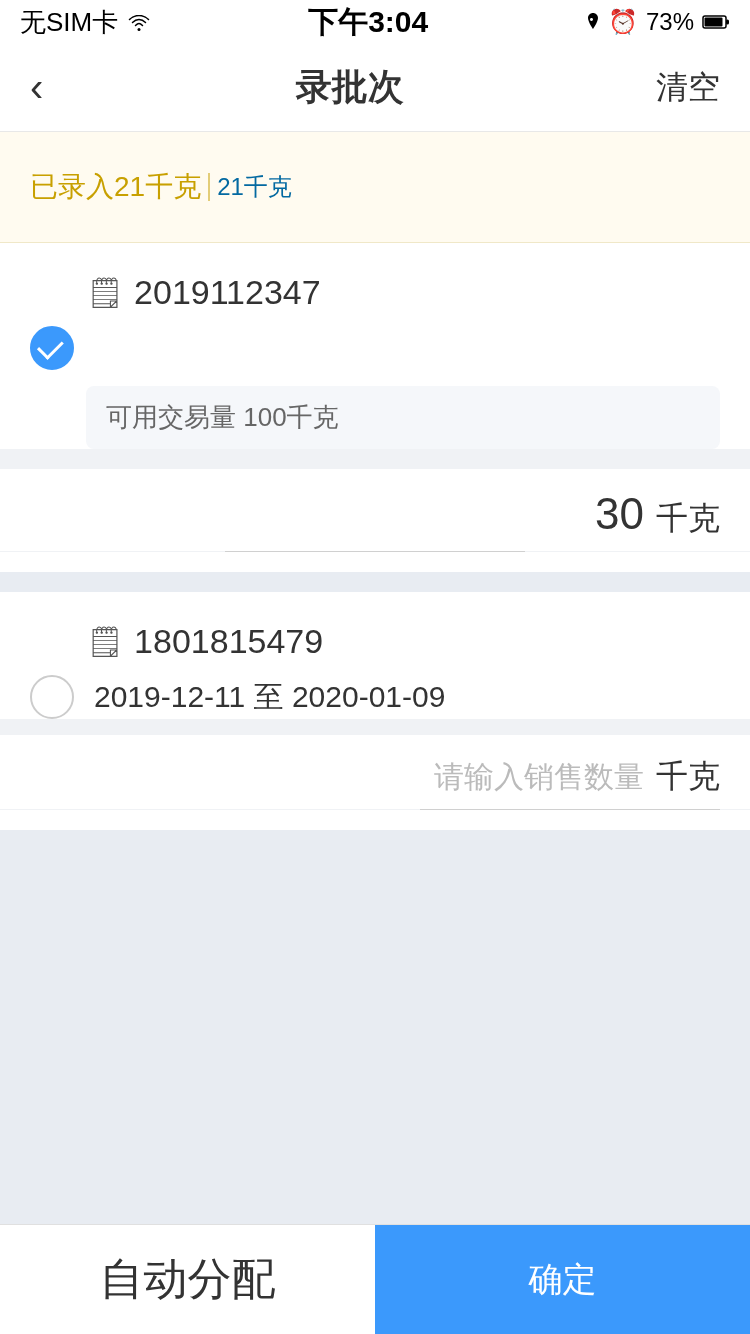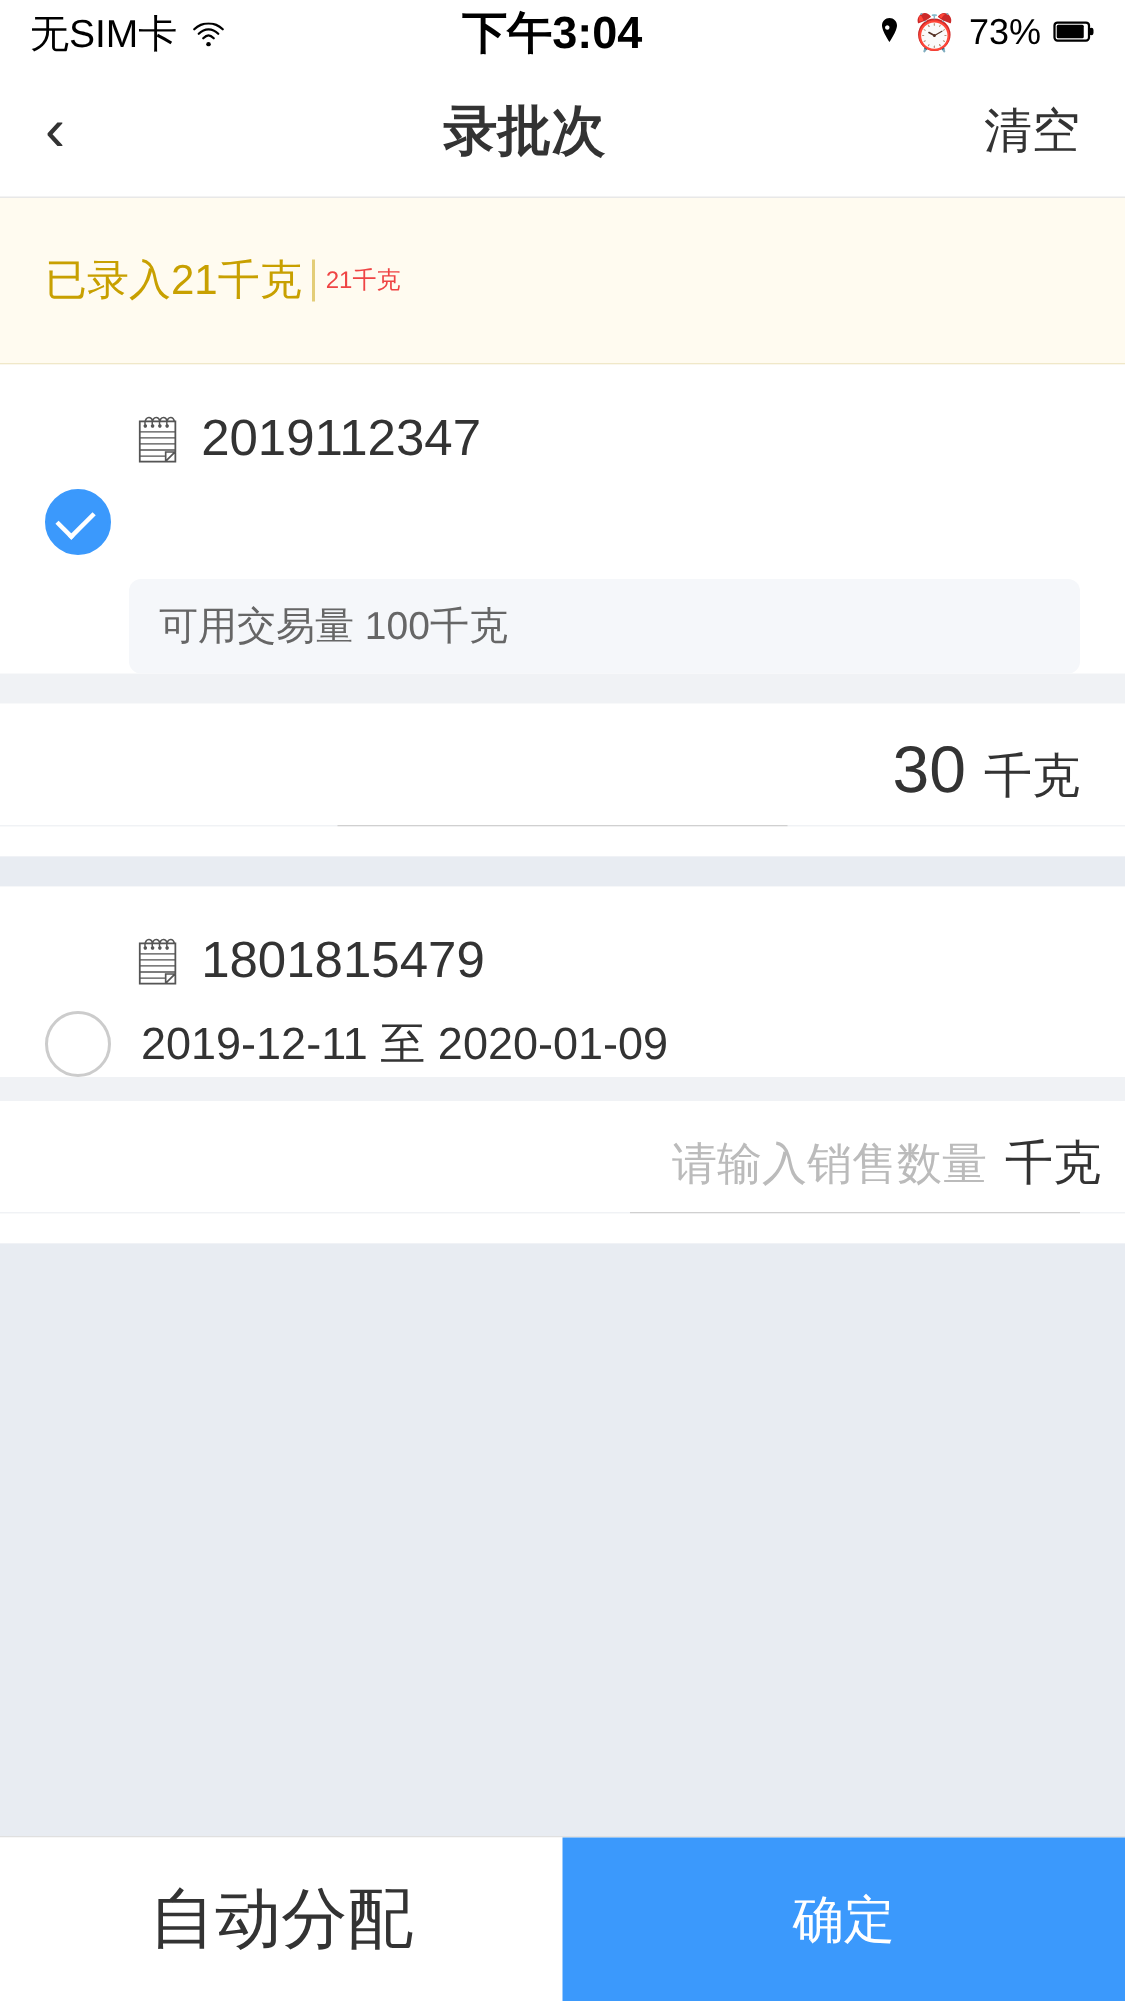--- a/index.html
+++ b/index.html
@@ -84,22 +84,22 @@
       font-size: 28px;
       color: #c8a000;
     }
     .info-divider {
       width: 2px;
       height: 28px;
       background: #c8a000;
       opacity: 0.5;
     }
     .info-value {
-      font-size: 16px;
-      color: #ef4444;
+      font-size: 24px;
+      color: #0369a1;
     }
 
     
     .item-card {
       background: #fff;
       margin-top: 0;
       padding: 30px 30px 0 30px;
     }
 
     .item-header {
@@ -199,21 +199,21 @@
       width: 100%;
       height: 20px;
       background: #e8ecf2;
     }
 
     
     .input-row {
       display: flex;
       align-items: baseline;
       justify-content: flex-end;
-      padding: 20px 16px 10px 30px;
+      padding: 20px 30px 10px 30px;
       background: #fff;
     }
     .input-placeholder {
       font-size: 30px;
       color: #bbb;
       flex: 1;
       text-align: right;
     }
     .input-unit {
       font-size: 32px;

